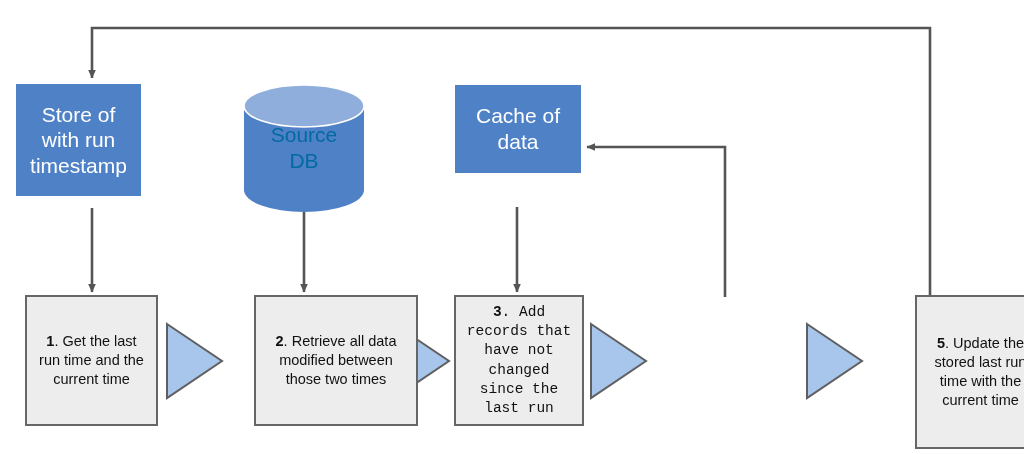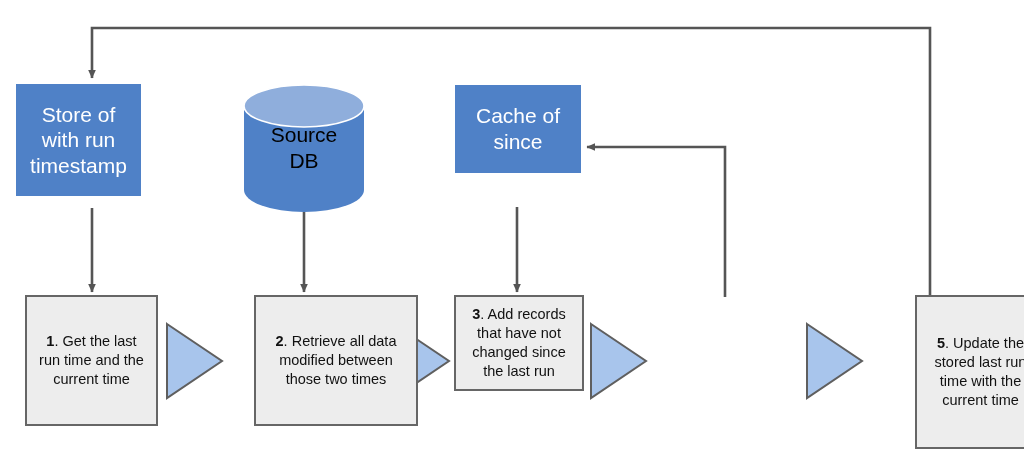--- a/index.html
+++ b/index.html
@@ -46,21 +46,21 @@
   .db-label {
     position: absolute;
     left: 0;
     top: 0;
     width: 100%;
     height: 100%;
     display: flex;
     align-items: center;
     justify-content: center;
     text-align: center;
-    color: #000000;
+    color: #0369a1;
     font-size: 21px;
     line-height: 1.22;
     pointer-events: none;
   }
   .step-box {
     position: absolute;
     background: #EDEDED;
     border: 2px solid #666666;
     box-sizing: border-box;
     display: flex;
@@ -121,21 +121,21 @@
       <span>
         <span>Source</span><br>
         <span>DB</span>
       </span>
     </span>
   </div>
 
   <div class="cache-node" style="left:455px; top:85px; width:126px; height:88px;">
     <span>
       <span>Cache of</span><br>
-      <span>since</span>
+      <span>data</span>
     </span>
   </div>
 
   <svg class="tri" style="left:165px; top:322px;" width="60" height="78" viewBox="0 0 60 78" xmlns="http://www.w3.org/2000/svg">
     <path d="M2,2 L57,39 L2,76 Z" fill="#A8C5EC" stroke="#5F5F5F" stroke-width="2"></path>
   </svg>
   <svg class="tri" style="left:392px; top:322px;" width="60" height="78" viewBox="0 0 60 78" xmlns="http://www.w3.org/2000/svg">
     <path d="M2,2 L57,39 L2,76 Z" fill="#A8C5EC" stroke="#5F5F5F" stroke-width="2"></path>
   </svg>
   <svg class="tri" style="left:589px; top:322px;" width="60" height="78" viewBox="0 0 60 78" xmlns="http://www.w3.org/2000/svg">
@@ -146,21 +146,21 @@
   </svg>
 
   <div class="step-box" style="left:25px; top:295px; width:133px; height:131px;">
     <span><span class="num">1</span><span>. Get the last run time and the current time</span></span>
   </div>
 
   <div class="step-box" style="left:222px; top:295px; width:164px; height:131px;margin-left:32px;">
     <span><span class="num">2</span><span>. Retrieve all data modified between those two times</span></span>
   </div>
 
-  <div class="step-box" style="left:454px; top:295px; width:130px; height:96px;">
+  <div class="step-box" style="left:454px; top:295px; width:130px; height:131px;font-family:Liberation Mono, monospace;">
     <span><span class="num">3</span><span>. Add records that have not changed since the last run</span></span>
   </div>
 
 
   <div class="step-box" style="left:915px; top:295px; width:131px; height:154px;text-align:center;">
     <span><span class="num">5</span><span>. Update the stored last run time with the current time</span></span>
   </div>
 
 </div>
 

